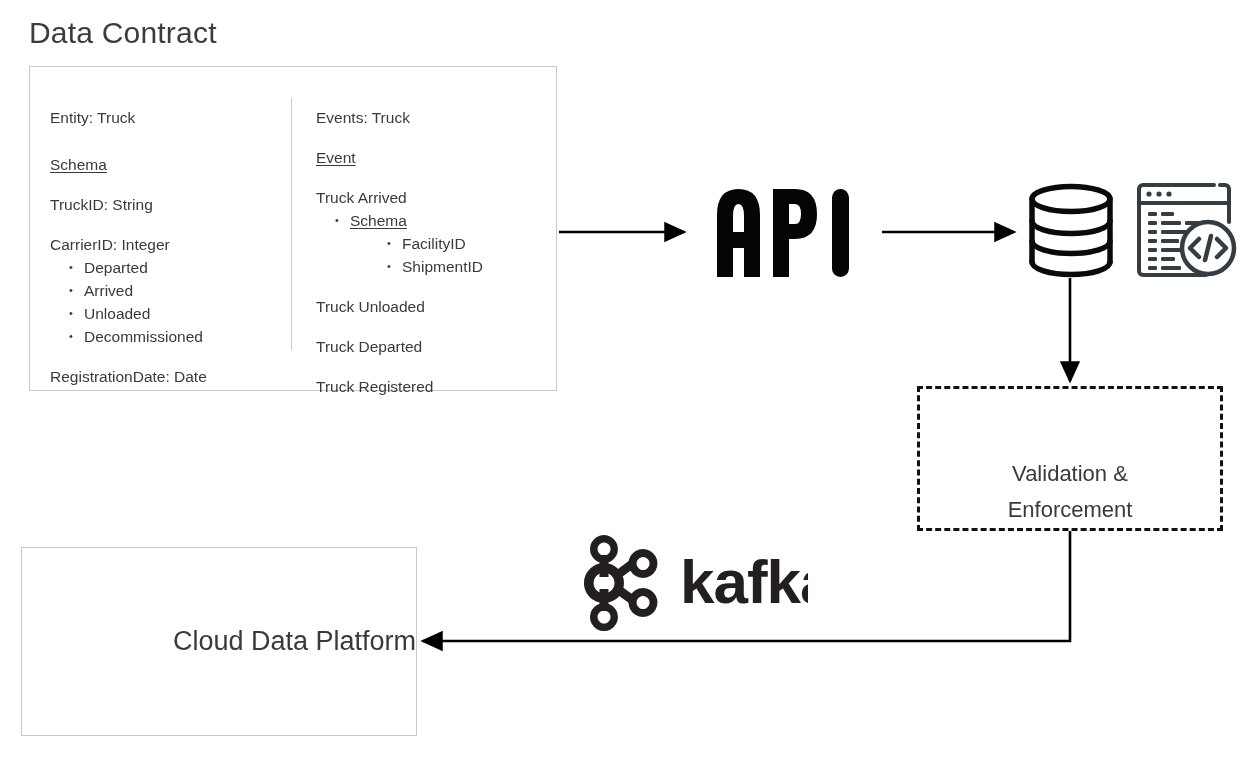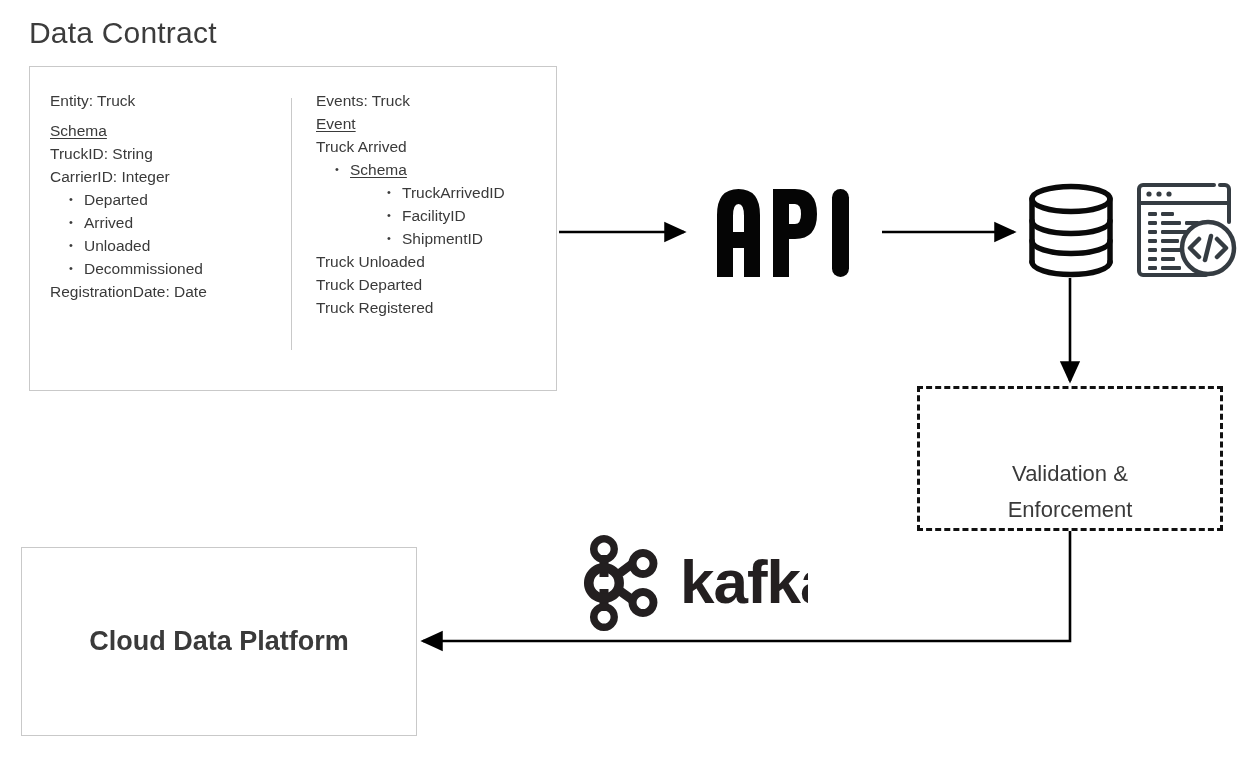--- a/index.html
+++ b/index.html
@@ -54,21 +54,21 @@
 
   .contract-col {
     position: absolute;
     font-size: 15.5px;
     color: #3a3a3a;
     line-height: 23px;
   }
   #contract-col-left { left: 50px; top: 89px; width: 235px; }
   #contract-col-right { left: 316px; top: 89px; width: 235px; }
 
-  .ln { white-space: nowrap; }
+  .ln { white-space: nowrap; margin-top: 17px; }
   .underline { text-decoration: underline; text-underline-offset: 2px; }
 
   .blank-gap { height: 7px; }
 
   ul.bl {
     list-style: none;
     margin: 0;
     padding: 0;
   }
   ul.bl > li {
@@ -143,23 +143,22 @@
   #cdp-box {
     position: absolute;
     left: 21px;
     top: 547px;
     width: 396px;
     height: 189px;
     border: 1px solid #c9c9c9;
     box-sizing: border-box;
     display: flex;
     align-items: center;
-    justify-content: center;
-    background: #ffffff;
-    font-weight: bold;
+    justify-content: flex-end;
+    background: #ffffff;
   }
   #cdp-label {
     font-size: 27px;
     color: #3a3a3a;
     white-space: nowrap;
   }
 
   
   #kafka-logo {
     position: absolute;
@@ -205,21 +204,20 @@
   </div>
 
   <div class="contract-col" id="contract-col-right">
     <div class="ln">Events: Truck</div>
     <div class="ln underline">Event</div>
     <div class="ln">Truck Arrived</div>
     <ul class="bl lvl1">
       <li class="underline">Schema</li>
     </ul>
     <ul class="bl lvl2">
-      <li>TruckArrivedID</li>
       <li>FacilityID</li>
       <li>ShipmentID</li>
     </ul>
     <div class="ln">Truck Unloaded</div>
     <div class="ln">Truck Departed</div>
     <div class="ln">Truck Registered</div>
   </div>
 
   <div id="api-logo">
     <svg viewBox="0 0 152 92" width="152" height="92" aria-hidden="true">

